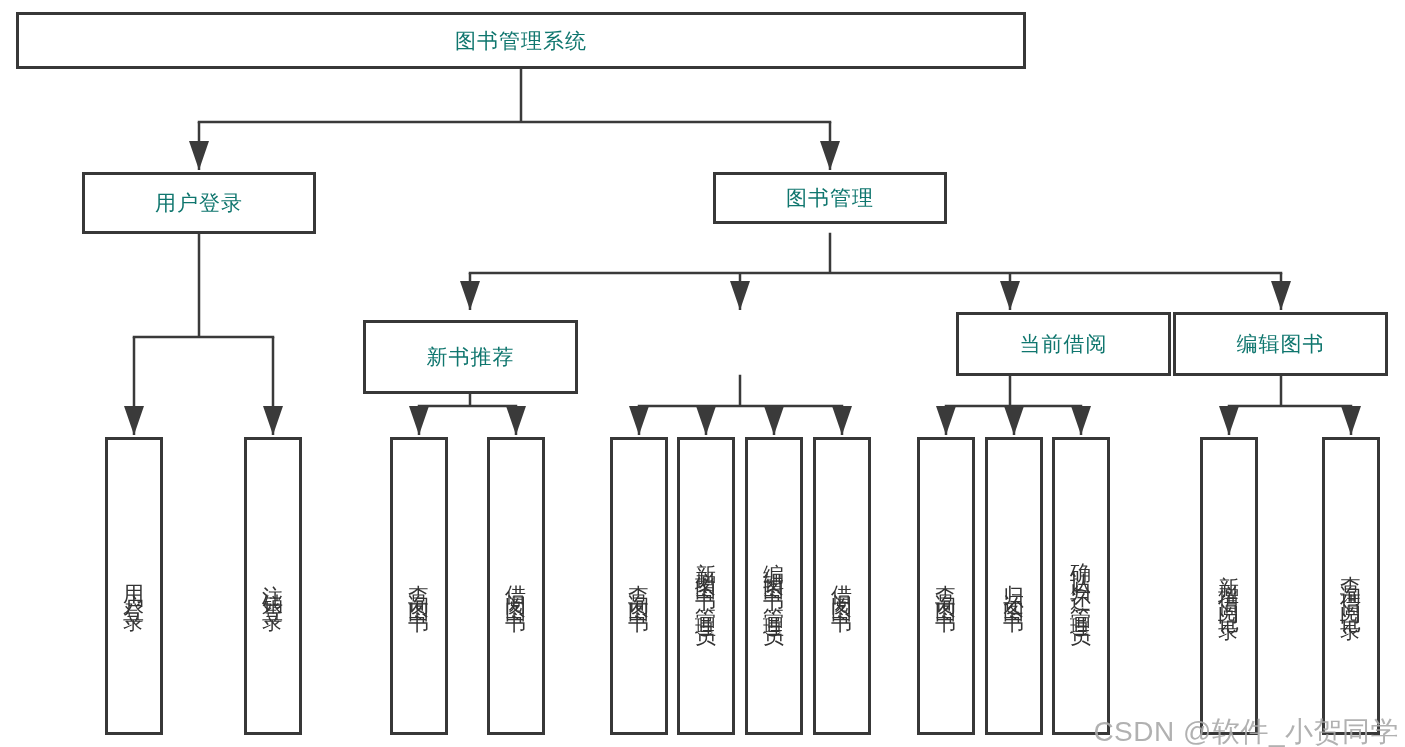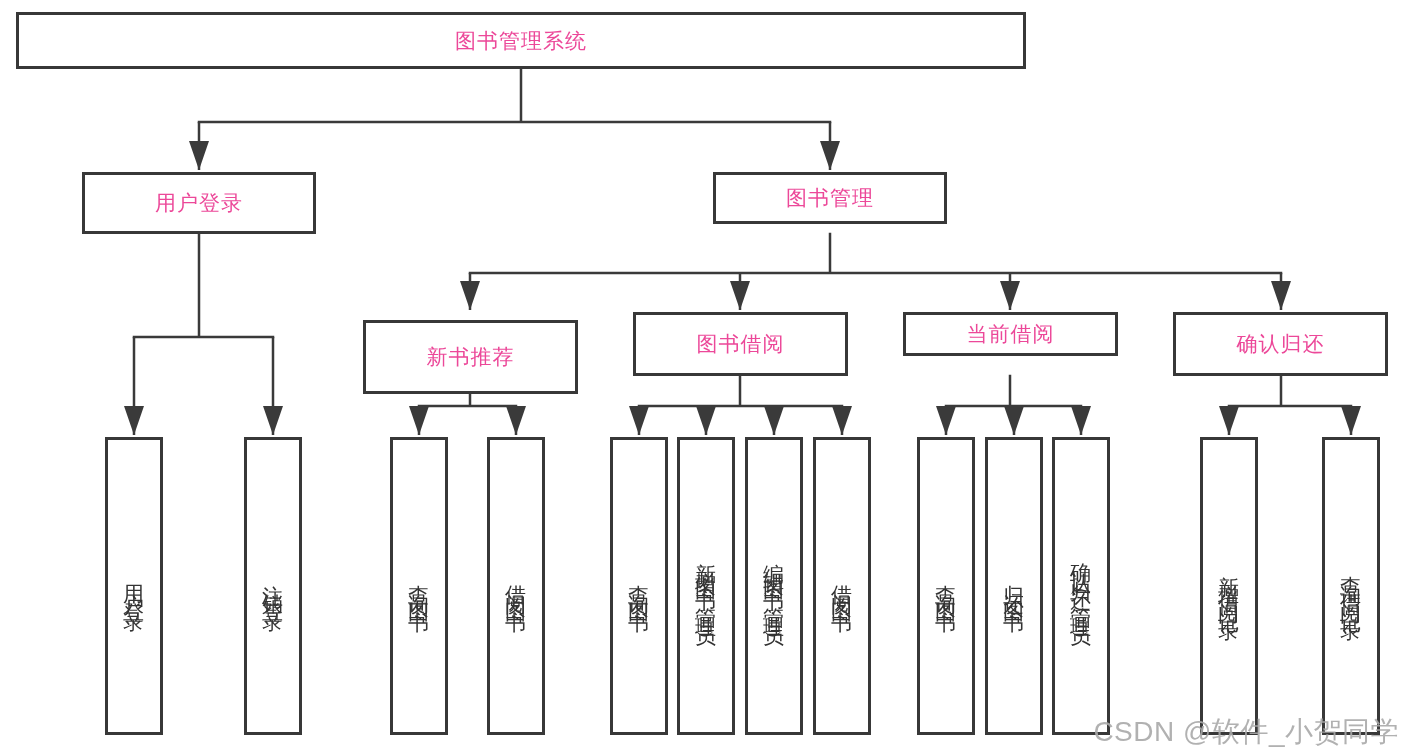--- a/index.html
+++ b/index.html
@@ -19,21 +19,21 @@
     border: 3px solid #383838;
     display: flex;
     align-items: center;
     justify-content: center;
     color: #333333;
     z-index: 2;
   }
   .hlabel {
     font-size: 21px;
     letter-spacing: 1px;
-    color: #ec4899;
+    color: #0f766e;
     white-space: nowrap;
   }
   .leaf { top: 437px; width: 58px; height: 298px; }
   .vlabel {
     writing-mode: vertical-rl;
     text-orientation: mixed;
     font-size: 21px;
     line-height: 1;
     letter-spacing: 9px;
     color: #333333;
@@ -100,28 +100,25 @@
   <div class="box" style="left:82px; top:172px; width:234px; height:62px">
     <span class="hlabel">用户登录</span>
   </div>
   <div class="box" style="left:713px; top:172px; width:234px; height:52px">
     <span class="hlabel">图书管理</span>
   </div>
 
   <div class="box" style="left:363px; top:320px; width:215px; height:74px">
     <span class="hlabel">新书推荐</span>
   </div>
-  <div class="box" style="left:633px; top:312px; width:215px; height:64px">
-    <span class="hlabel">图书借阅</span>
-  </div>
-  <div class="box" style="left:903px; top:312px; width:215px; height:44px">
+  <div class="box" style="left:956px; top:312px; width:215px; height:64px">
     <span class="hlabel">当前借阅</span>
   </div>
   <div class="box" style="left:1173px; top:312px; width:215px; height:64px">
-    <span class="hlabel">确认归还</span>
+    <span class="hlabel">编辑图书</span>
   </div>
 
   <div class="box leaf" style="left:105px">
     <span class="vlabel">用户登录</span>
   </div>
   <div class="box leaf" style="left:244px">
     <span class="vlabel">注销登录</span>
   </div>
 
   <div class="box leaf" style="left:390px">

